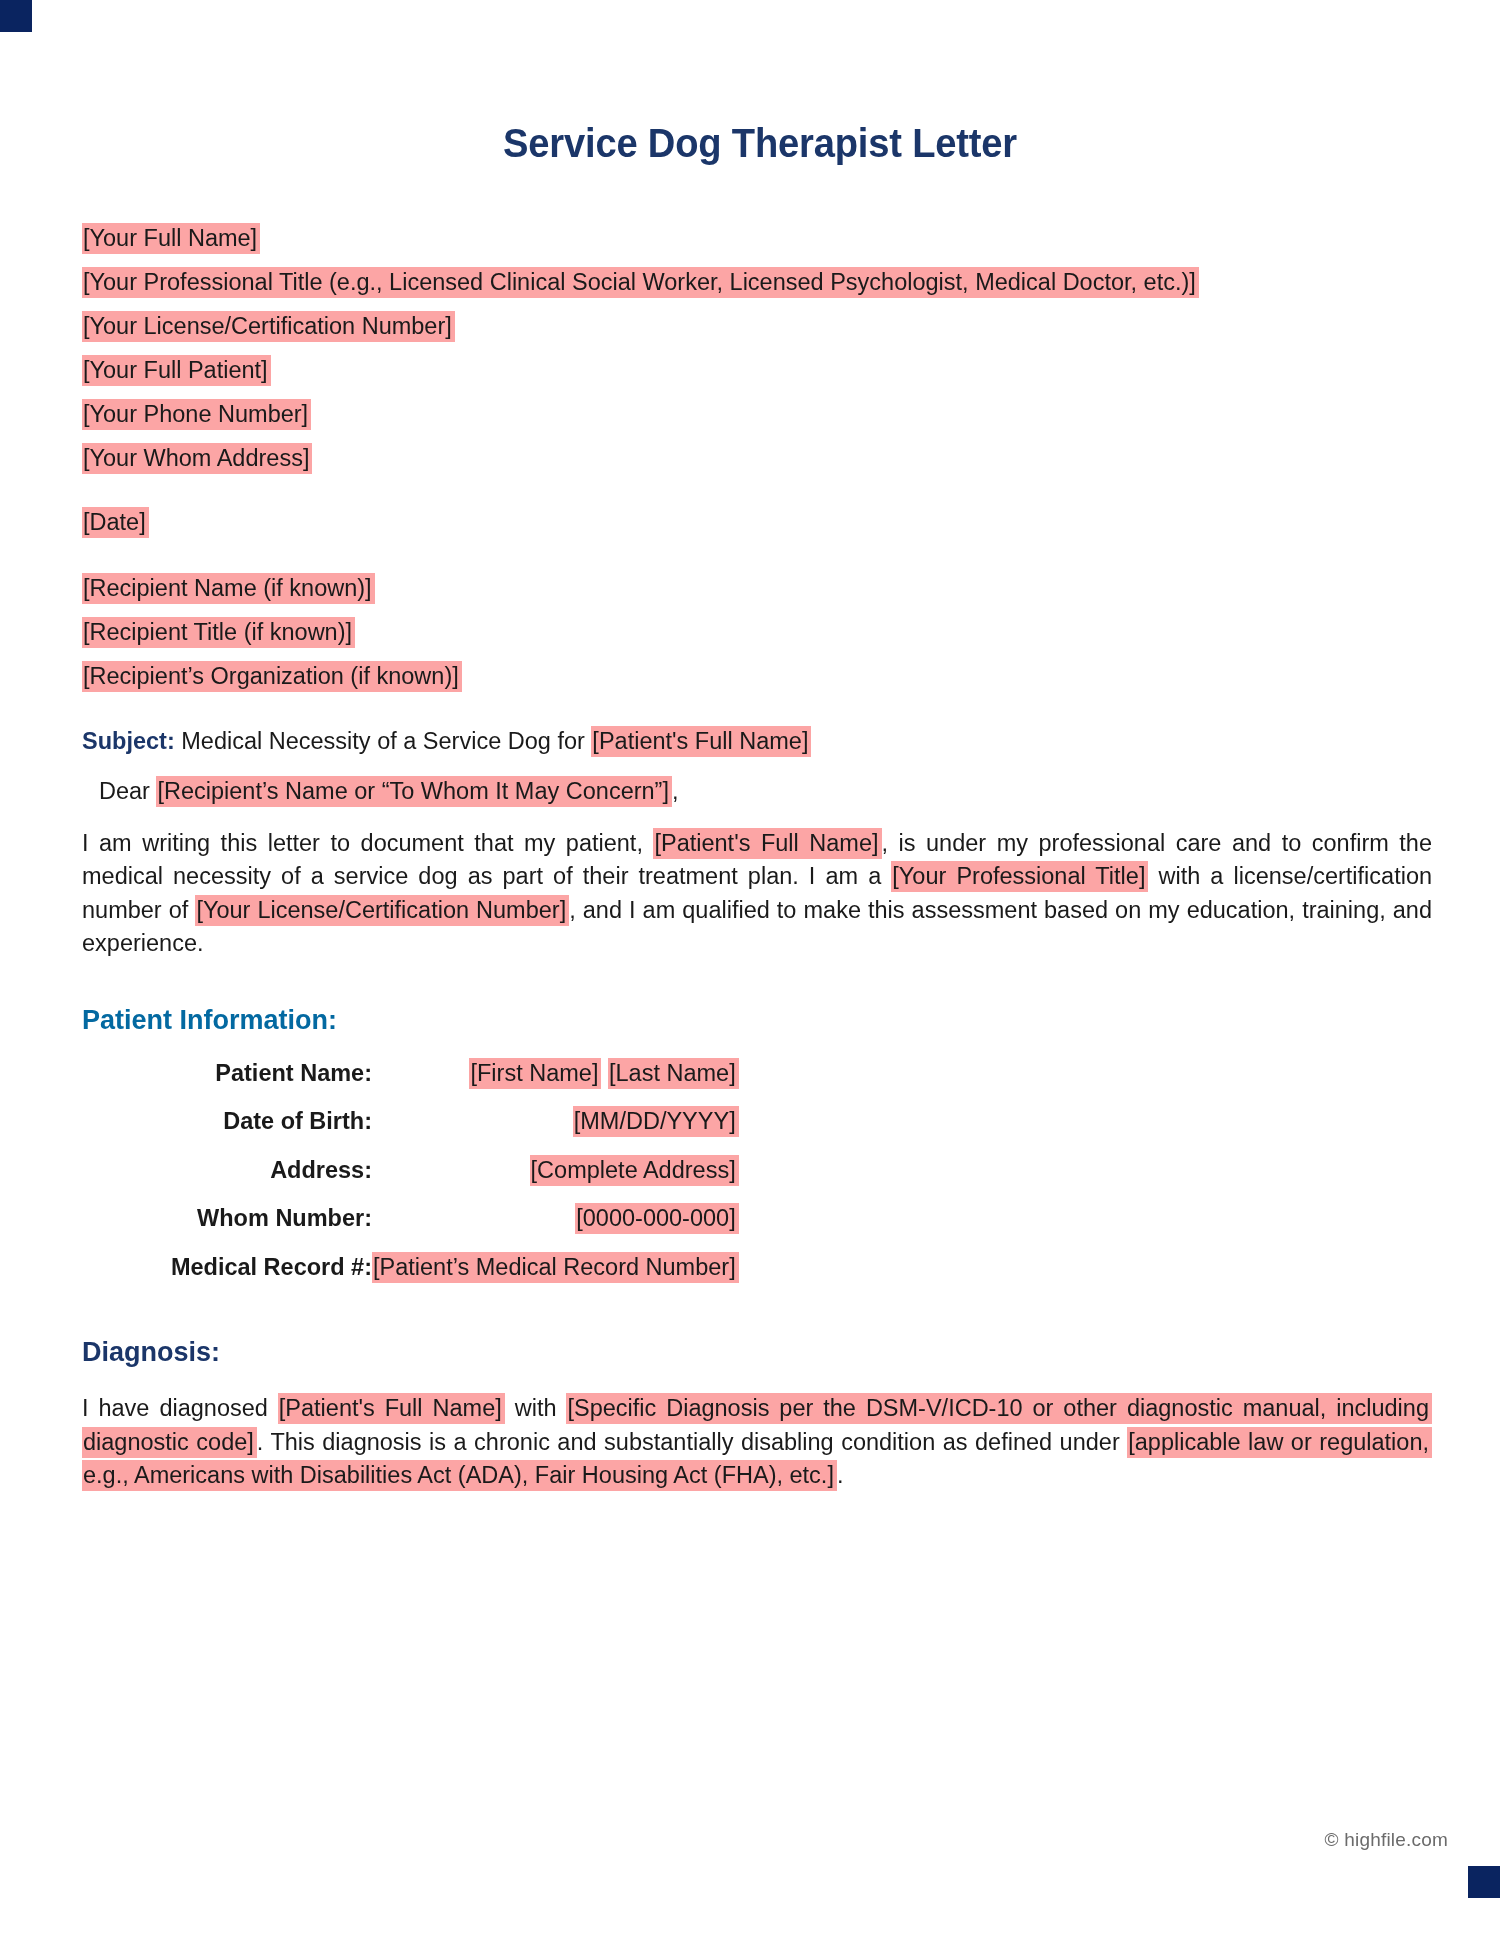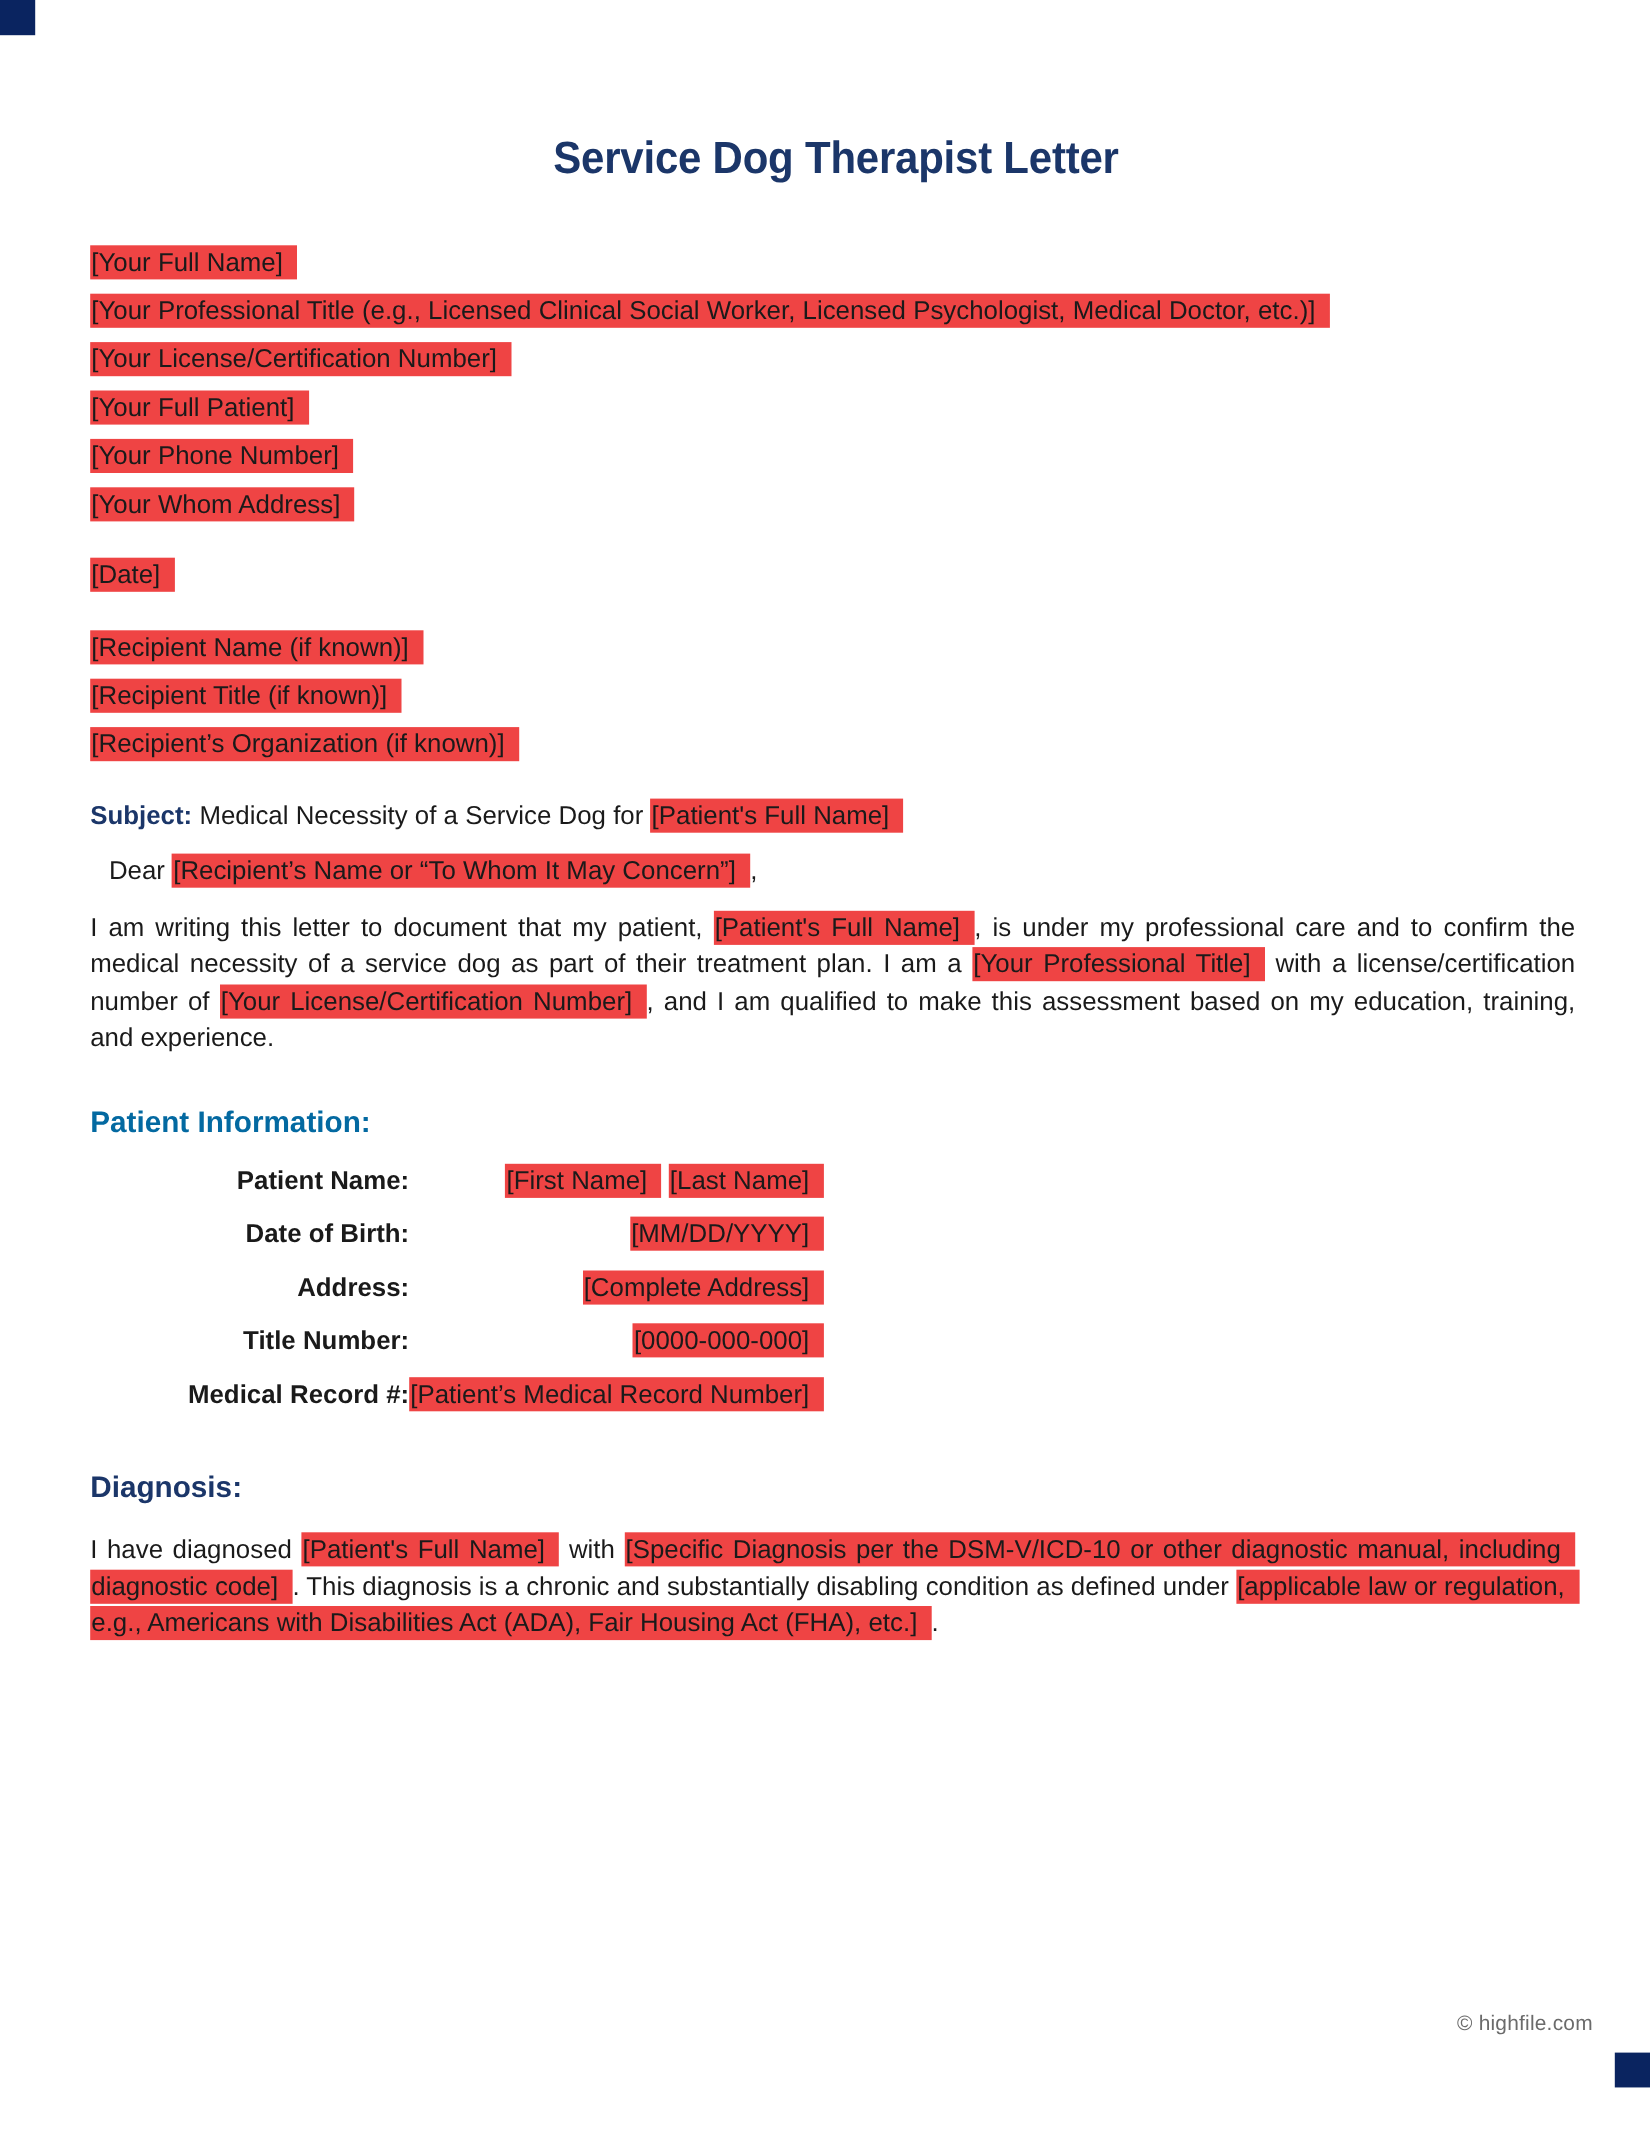--- a/index.html
+++ b/index.html
@@ -62,22 +62,22 @@
     width: 1356px;
   }
   .ln {
     font-size: 23.5px;
     color: #1a1a1a;
     line-height: 1.0;
     margin: 0 0 20.5px 0;
     white-space: nowrap;
   }
   .hl {
-    background: #ef4444;
-    padding: 2px 13px 3px 1px;
+    background: #fca5a5;
+    padding: 2px 3px 3px 1px;
     box-decoration-break: clone;
     -webkit-box-decoration-break: clone;
   }
   .gap-sm { height: 20px; }
   .gap-md { height: 22px; }
   .subject-line {
     font-size: 23.5px;
     color: #1a1a1a;
     margin: 0 0 24px 0;
     line-height: 1.1;
@@ -198,21 +198,21 @@
           </tr>
           <tr>
             <td class="info-label">Date of Birth:</td>
             <td class="info-value"><span class="hl">[MM/DD/YYYY]</span></td>
           </tr>
           <tr>
             <td class="info-label">Address:</td>
             <td class="info-value"><span class="hl">[Complete Address]</span></td>
           </tr>
           <tr>
-            <td class="info-label">Title Number:</td>
+            <td class="info-label">Whom Number:</td>
             <td class="info-value"><span class="hl">[0000-000-000]</span></td>
           </tr>
           <tr>
             <td class="info-label">Medical Record #:</td>
             <td class="info-value"><span class="hl">[Patient’s Medical Record Number]</span></td>
           </tr>
         </tbody>
       </table>
 
       <h2 class="diag-heading">Diagnosis:</h2>

